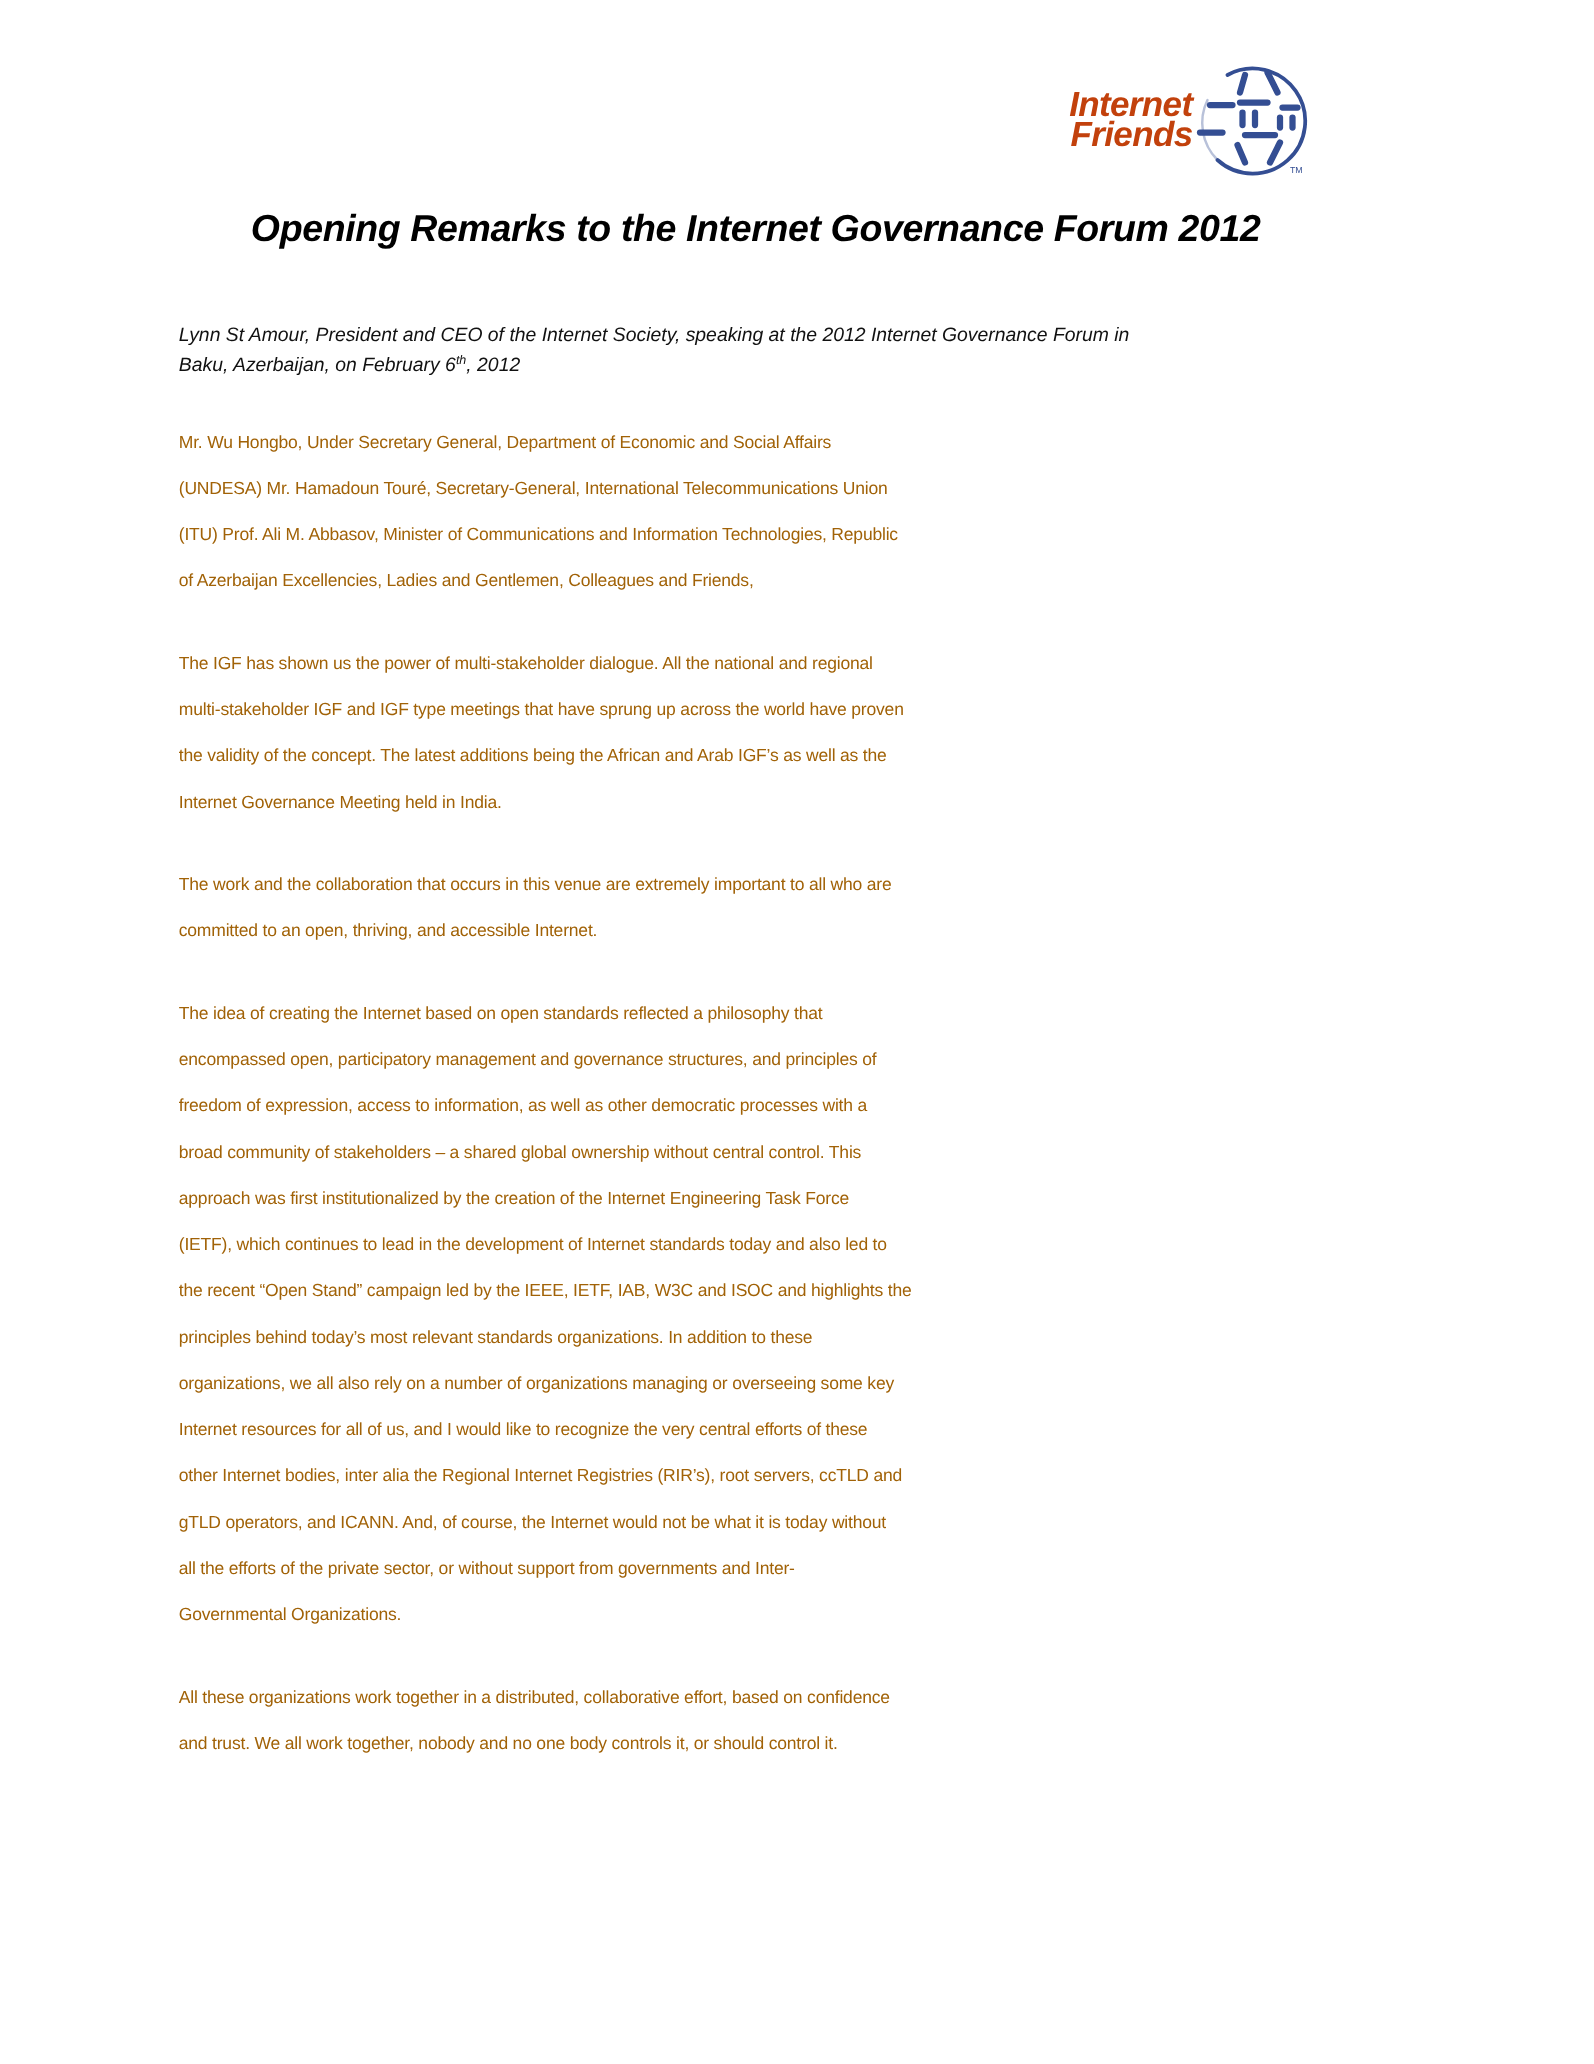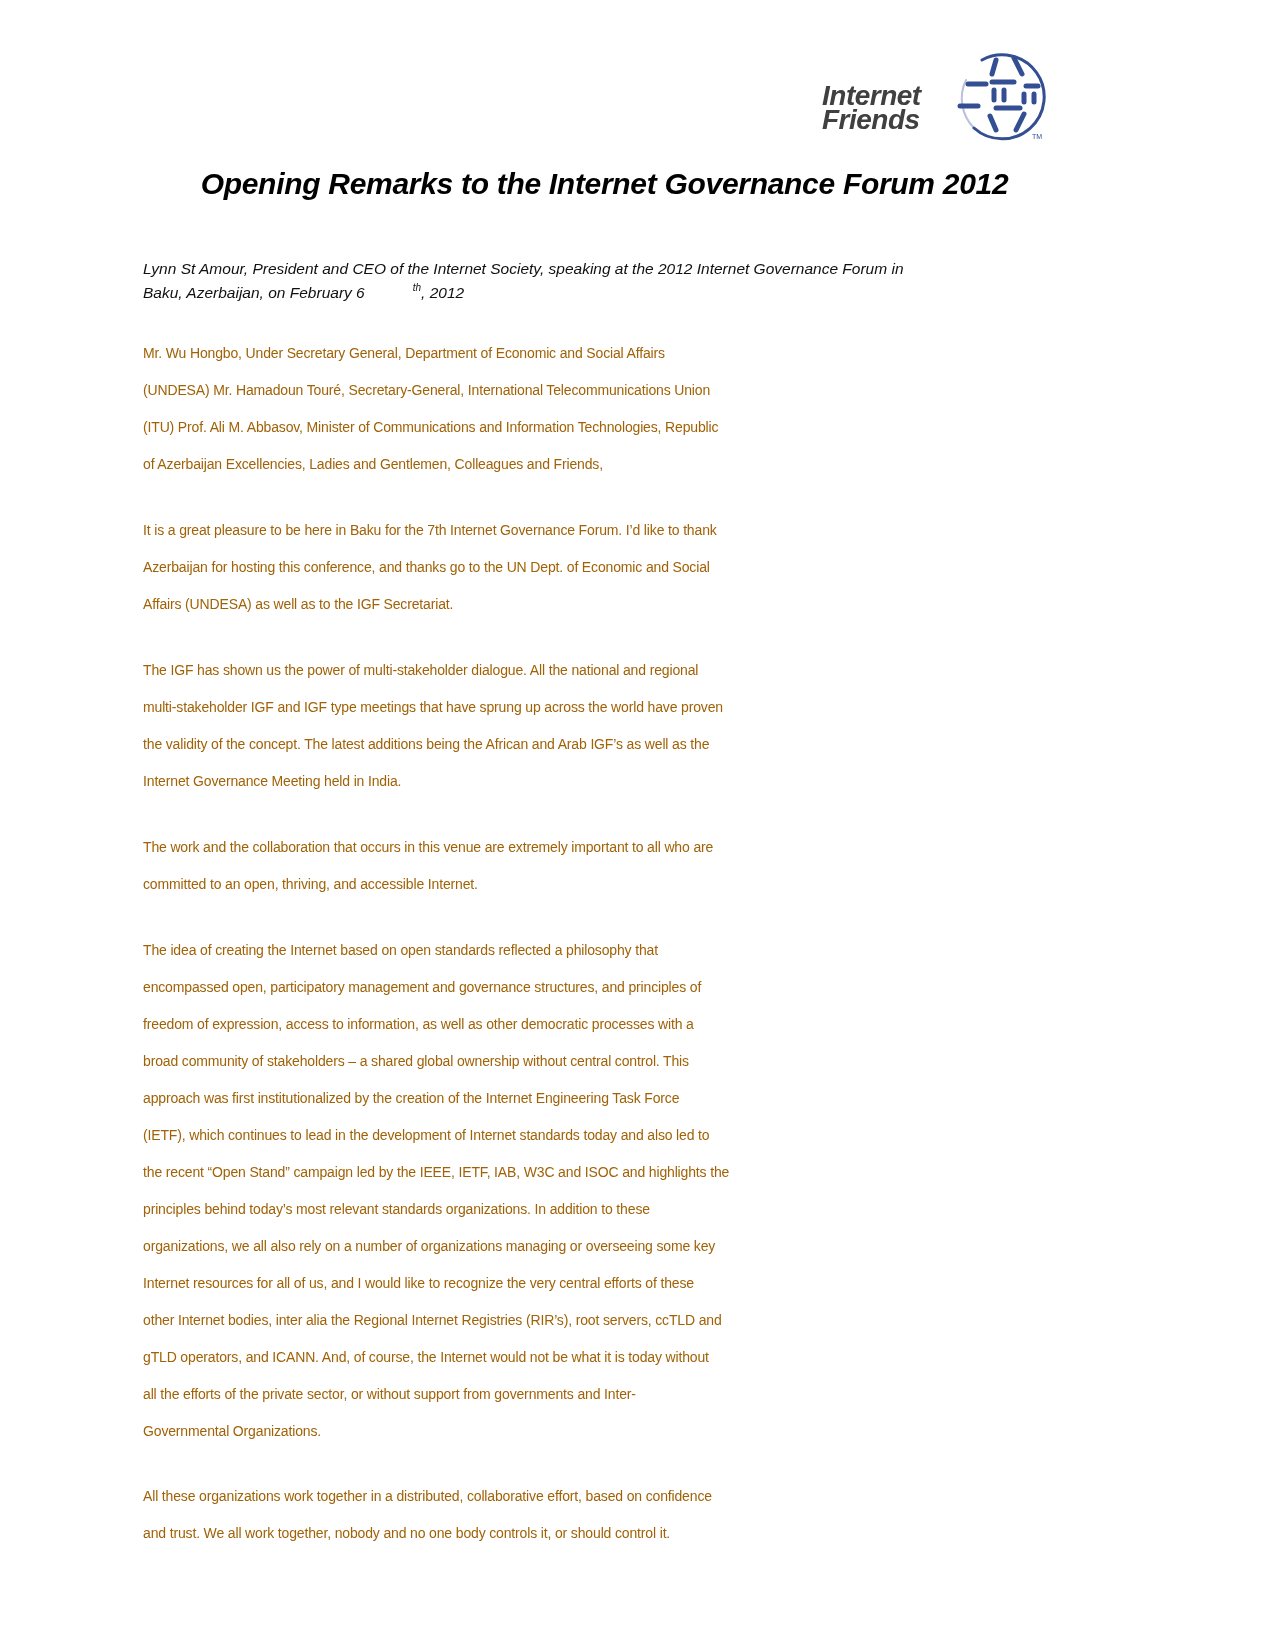--- a/index.html
+++ b/index.html
@@ -22,27 +22,26 @@
       width: 240px;
       height: 100px;
     }
     .logo-text {
       position: absolute;
       left: 0;
       top: 22px;
       font-family: "Liberation Sans", sans-serif;
       font-weight: bold;
       font-style: italic;
-      color: #404040;
+      color: #c2410c;
       font-size: 28px;
       line-height: 24px;
-      text-align: left;
+      text-align: right;
       width: 132px;
       letter-spacing: -0.5px;
-      margin-top: 12px;
     }
     .logo-text span { display: block; }
     .logo-mark {
       position: absolute;
       left: 130px;
       top: 0;
       width: 100px;
       height: 92px;
     }
     .logo-tm {
@@ -77,21 +76,20 @@
       font-size: 15.5px;
       line-height: 23.5px;
       margin: 0 0 31px 0;
       white-space: pre-line;
       color: #111;
     }
     .subtitle sup {
       font-size: 10px;
       vertical-align: super;
       line-height: 0;
-      margin-left: 48px;
     }
     .para {
       font-size: 14px;
       line-height: 37px;
       margin: 0 0 28.9px 0;
       white-space: pre-line;
       letter-spacing: -0.15px;
       color: #a16207;
     }
   </style>
@@ -132,23 +130,20 @@
 <h1 class="title">Opening Remarks to the Internet Governance Forum 2012</h1>
 
 <div class="content">
   <p class="subtitle"><span>Lynn St Amour, President and CEO of the Internet Society, speaking at the 2012 Internet Governance Forum in</span>
 <span>Baku, Azerbaijan, on February 6</span><sup>th</sup><span>, 2012</span></p>
 
   <p class="para">Mr. Wu Hongbo, Under Secretary General, Department of Economic and Social Affairs
 (UNDESA) Mr. Hamadoun Touré, Secretary-General, International Telecommunications Union
 (ITU) Prof. Ali M. Abbasov, Minister of Communications and Information Technologies, Republic
 of Azerbaijan Excellencies, Ladies and Gentlemen, Colleagues and Friends,</p>
-  <p class="para">It is a great pleasure to be here in Baku for the 7th Internet Governance Forum. I’d like to thank
-Azerbaijan for hosting this conference, and thanks go to the UN Dept. of Economic and Social
-Affairs (UNDESA) as well as to the IGF Secretariat.</p>
   <p class="para">The IGF has shown us the power of multi-stakeholder dialogue. All the national and regional
 multi-stakeholder IGF and IGF type meetings that have sprung up across the world have proven
 the validity of the concept. The latest additions being the African and Arab IGF’s as well as the
 Internet Governance Meeting held in India.</p>
   <p class="para">The work and the collaboration that occurs in this venue are extremely important to all who are
 committed to an open, thriving, and accessible Internet.</p>
   <p class="para">The idea of creating the Internet based on open standards reflected a philosophy that
 encompassed open, participatory management and governance structures, and principles of
 freedom of expression, access to information, as well as other democratic processes with a
 broad community of stakeholders – a shared global ownership without central control. This

